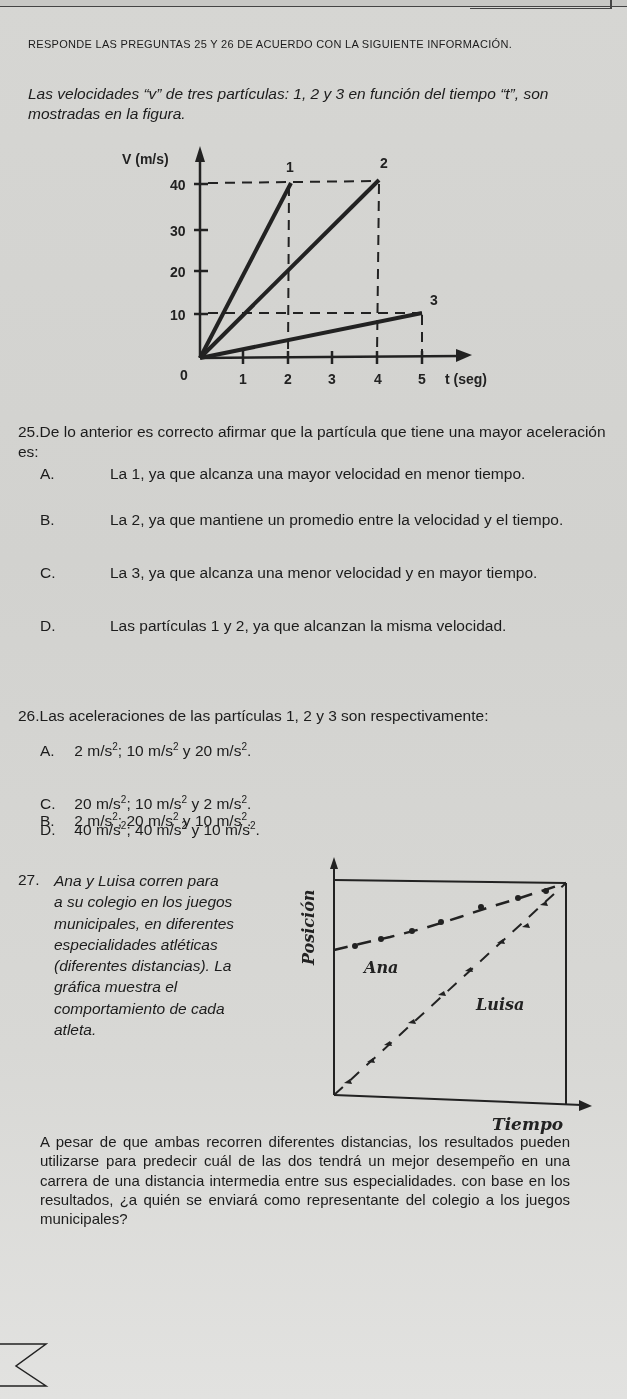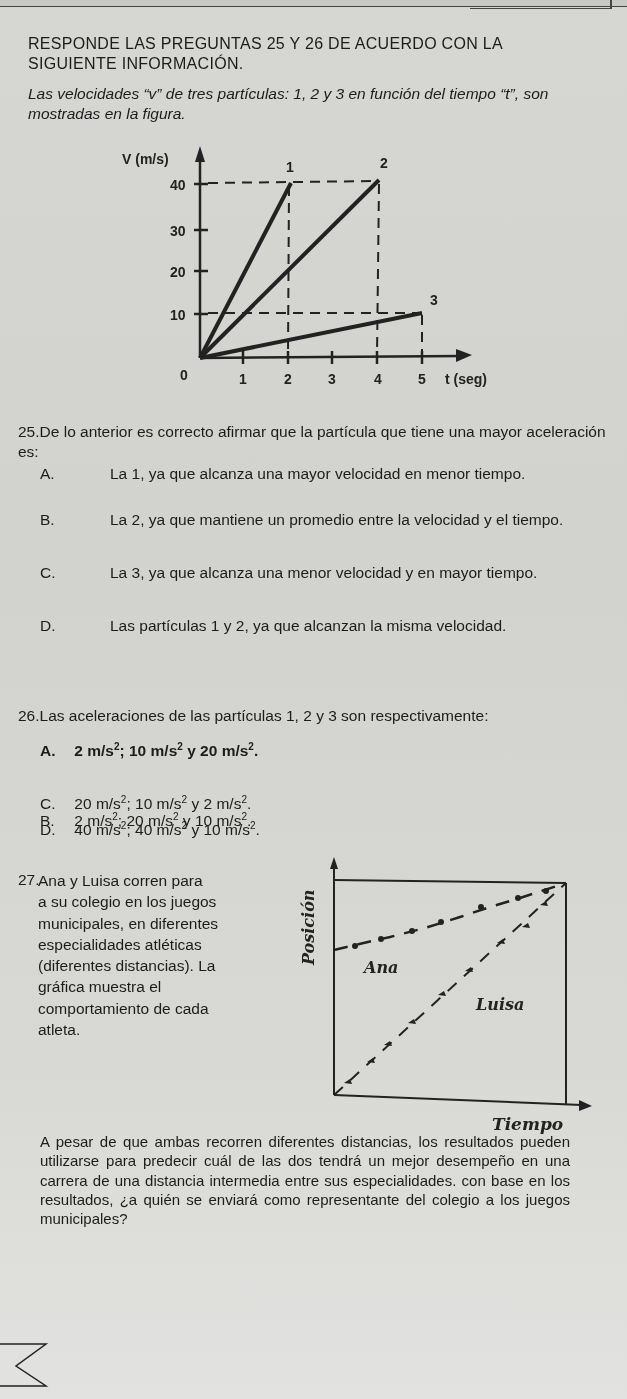--- a/index.html
+++ b/index.html
@@ -4,21 +4,21 @@
 <style>
   html, body { margin: 0; padding: 0; }
   body {
     width: 627px; height: 1399px; overflow: hidden; position: relative;
     background: linear-gradient(180deg, #d6d6d3 0%, #d2d2cf 40%, #d8d8d5 75%, #e2e2e0 100%);
     font-family: "Liberation Sans", sans-serif; color: #1c1c1c;
   }
   .abs { position: absolute; }
   .topline { left: 0; top: 0; width: 627px; height: 6px; border-bottom: 1.5px solid #444; background: #c8c8c5; }
   .topcorner { left: 470px; top: 0; width: 140px; height: 8px; border-right: 2px solid #444; border-bottom: 1.5px solid #444; }
-  .heading { left: 28px; top: 34px; width: 560px; font-size: 16px; line-height: 20px; letter-spacing: 0.3px; }
+  .heading { left: 28px; top: 34px; width: 560px; font-size: 11px; line-height: 20px; letter-spacing: 0.3px; }
   .para { font-size: 15.5px; line-height: 20px; }
   .intro { left: 28px; top: 84px; width: 560px; font-style: italic; }
   .q { left: 18px; width: 590px; margin-top: 16px; }
   .opt { position: absolute; font-size: 15.5px; line-height: 20px; }
   .opt .letter { position: absolute; left: 0; }
   .opt .txt { position: absolute; left: 22px; width: 530px; margin-left: 48px; }
   .acc-opt { position: absolute; left: 40px; font-size: 15.5px; line-height: 20px; }
   .acc-opt .letter { display: inline-block; width: 30px; }
   sup { font-size: 10px; vertical-align: 6px; line-height: 0; }
   .justify { text-align: justify; }
@@ -101,21 +101,21 @@
 </div>
 <div class="opt" style="left:40px; top:616px; width:565px; height:40px;">
   <span class="letter">D.</span>
   <span class="txt">Las partículas 1 y 2, ya que alcanzan la misma velocidad.</span>
 </div>
 
 <div class="abs para q" style="top:690px; width:570px;">
   <span>26.</span><span>Las aceleraciones de las partículas 1, 2 y 3 son respectivamente:</span>
 </div>
 
-<div class="acc-opt" style="top:741px;font-weight:bold;">
+<div class="acc-opt" style="top:741px;">
   <span class="letter">A.</span>
   <span>2</span>&nbsp;<span>m/s</span><sup>2</sup>;
   <span>10</span>&nbsp;<span>m/s</span><sup>2</sup> y
   <span>20</span>&nbsp;<span>m/s</span><sup>2</sup>.
 </div>
 <div class="acc-opt" style="top:811px;">
   <span class="letter">B.</span>
   <span>2</span>&nbsp;<span>m/s</span><sup>2</sup>;
   <span>20</span>&nbsp;<span>m/s</span><sup>2</sup> y
   <span>10</span>&nbsp;<span>m/s</span><sup>2</sup>.
@@ -128,21 +128,21 @@
 </div>
 <div class="acc-opt" style="top:820px;">
   <span class="letter">D.</span>
   <span>40</span>&nbsp;<span>m/s</span><sup>2</sup>;
   <span>40</span>&nbsp;<span>m/s</span><sup>2</sup> y
   <span>10</span>&nbsp;<span>m/s</span><sup>2</sup>.
 </div>
 
 <div class="abs para" style="left:18px; top:870px; width:276px;">
   <div style="position:absolute; left:0; top:0;">27.</div>
-  <div style="position:absolute; left:20px; top:0; width:254px; line-height:21.3px;">
+  <div style="position:absolute; left:36px; top:0; width:254px; line-height:21.3px;font-style:italic;">
     <div>Ana y Luisa corren para</div>
     <div>a su colegio en los juegos</div>
     <div>municipales, en diferentes</div>
     <div>especialidades atléticas</div>
     <div>(diferentes distancias). La</div>
     <div>gráfica muestra el</div>
     <div>comportamiento de cada</div>
     <div>atleta.</div>
   </div>
 </div>

